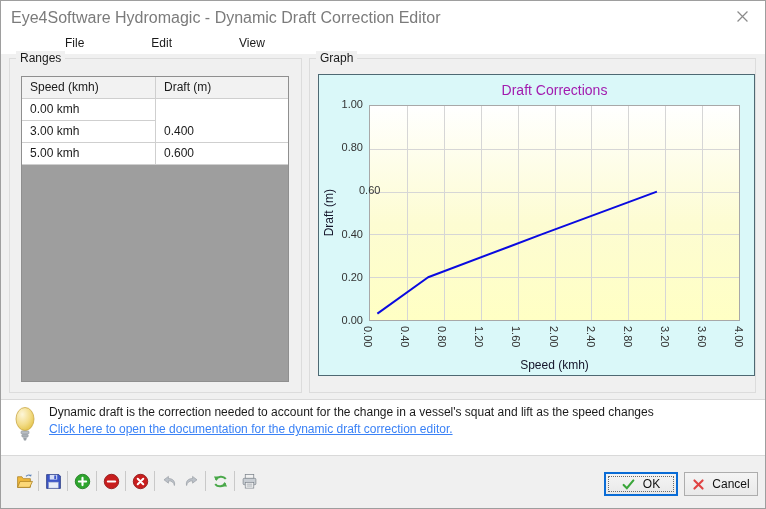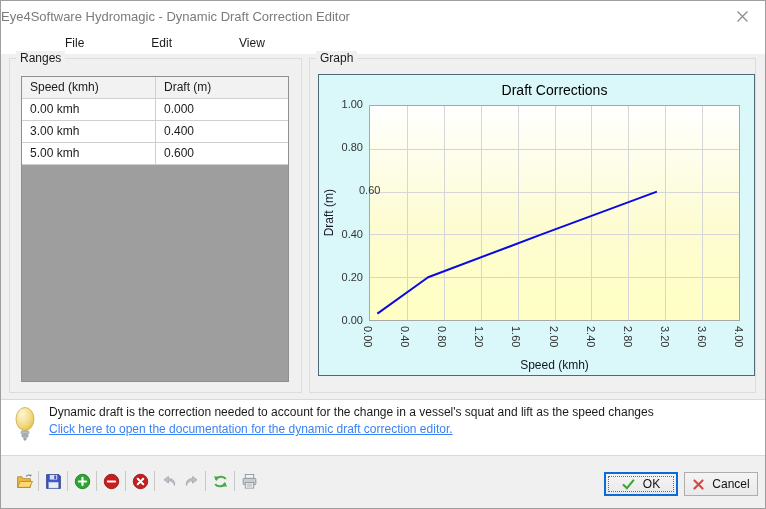--- a/index.html
+++ b/index.html
@@ -3,39 +3,39 @@
 <meta charset="utf-8">
 <style>
   * { margin:0; padding:0; box-sizing:border-box; }
   html,body { background:#ffffff; font-family:"Liberation Sans", sans-serif; }
   .window {
     position:relative; width:766px; height:509px;
     background:#f0f0f0; border:1px solid #9e9e9e; overflow:hidden;
   }
   
   .titlebar { position:absolute; left:0; top:0; width:100%; height:30px; background:#ffffff; }
-  .title-text { position:absolute; left:0; top:8px; font-size:13px; color:#7b7b7b; white-space:nowrap; }
+  .title-text { position:absolute; left:10px; top:8px; font-size:16px; color:#7b7b7b; white-space:nowrap; }
   .close-btn { position:absolute; right:0; top:0; width:45px; height:30px; display:flex; align-items:center; justify-content:center; cursor:default; }
   
   .menubar { position:absolute; left:0; top:30px; width:100%; height:23px; background:#ffffff; display:flex; align-items:center; padding-left:10px; }
   .menu-item { font-size:12px; color:#1a1a1a; padding:3px 6px; margin-right:7px;margin-left:48px; }
   
   .groupbox { position:absolute; border:1px solid #dcdcdc; background:#f0f0f0; }
   .gb-label { position:absolute; top:-8px; left:6px; background:#f0f0f0; padding:0 4px; font-size:12px; color:#1a1a1a; }
   #gb-ranges { left:8px; top:57px; width:293px; height:335px; }
   #gb-graph  { left:308px; top:57px; width:447px; height:335px; }
   
   .rtable { position:absolute; left:11px; top:17px; width:268px; height:306px; background:#9e9e9e; border:1px solid #8f8f8f; overflow:hidden; }
   .rt-row { display:flex; width:100%; height:22px; background:#ffffff; }
   .rt-row.header { background:#f2f2f2; }
   .rt-cell { font-size:12px; color:#1a1a1a; line-height:21px; padding-left:8px; border-right:1px solid #cfcfcf; border-bottom:1px solid #cfcfcf; overflow:hidden; white-space:nowrap; }
   .rt-cell.c0 { width:134px; } .rt-cell.c1 { width:132px; border-right:none; }
   
   .graph-panel { position:absolute; left:8px; top:15px; width:437px; height:302px; background:#daf8f9; border:1px solid #4e6973; }
-  .chart-title { position:absolute; left:50px; top:7px; width:371px; text-align:center; font-size:14px; color:#000000; }
+  .chart-title { position:absolute; left:50px; top:7px; width:371px; text-align:center; font-size:14px; color:#a21caf; }
   .plot { position:absolute; left:50px; top:30px; width:371px; height:216px; border:1px solid #a8a8a8;
           background:linear-gradient(180deg,#ffffff 0%,#fdfcd2 55%,#ffffc4 100%); }
   .gridline-v { position:absolute; top:0; width:1px; height:100%; background:#d6d6d6; }
   .gridline-h { position:absolute; left:0; height:1px; width:100%; background:#d6d6d6; }
   .plot-line-svg { position:absolute; left:0; top:0; width:100%; height:100%; overflow:visible; }
   .ytick { position:absolute; left:0; width:44px; text-align:right; font-size:11px; color:#333333; }
   .xtick { position:absolute; writing-mode:vertical-rl; font-size:11px; color:#333333; height:36px; }
   .yaxis-label-wrap { position:absolute; left:2px; top:98px; width:16px; height:80px; display:flex; align-items:center; justify-content:center; }
   .yaxis-label { writing-mode:vertical-rl; transform:rotate(180deg); font-size:12px; color:#14142a; white-space:nowrap; }
   .xaxis-label { position:absolute; left:50px; top:283px; width:371px; text-align:center; font-size:12px; color:#14142a; }
@@ -82,21 +82,20 @@
   <div class="groupbox" id="gb-ranges">
     <span class="gb-label">Ranges</span>
     <div class="rtable" id="ranges-table">
       <div class="rt-row header">
         <div class="rt-cell c0">Speed (kmh)</div>
         <div class="rt-cell c1">Draft (m)</div>
       </div>
 
     <div class="rt-row">
           <div class="rt-cell c0">0.00 kmh</div>
-          <div class="rt-cell c1">0.000</div>
         </div>
         <div class="rt-row">
           <div class="rt-cell c0">3.00 kmh</div>
           <div class="rt-cell c1">0.400</div>
         </div>
         <div class="rt-row">
           <div class="rt-cell c0">5.00 kmh</div>
           <div class="rt-cell c1">0.600</div>
         </div>
       </div>

